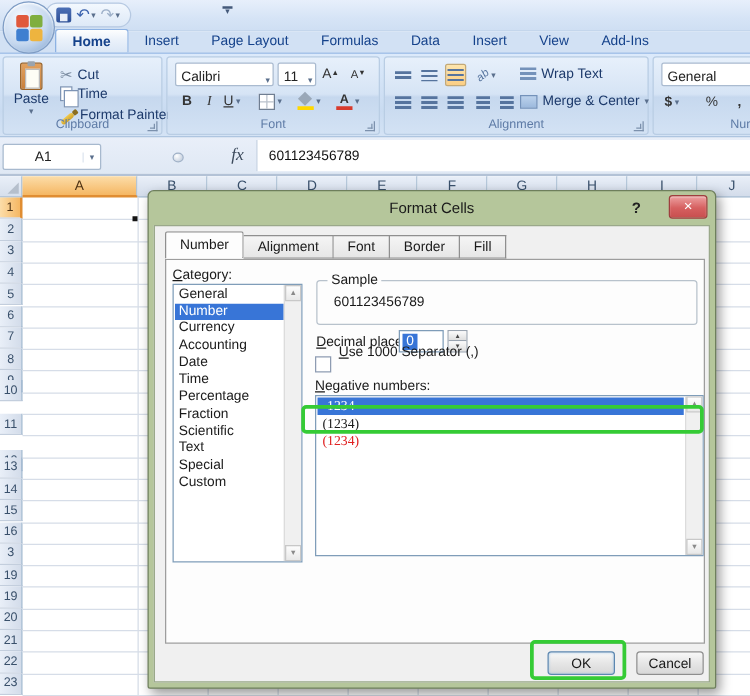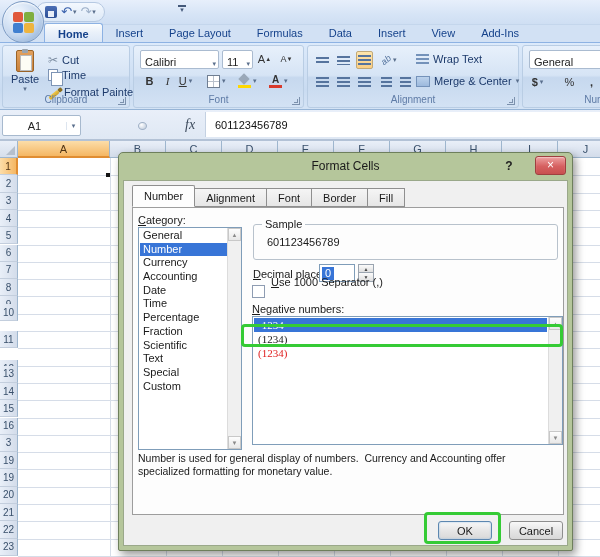--- a/index.html
+++ b/index.html
@@ -503,21 +503,20 @@
           <div class="neg-item sel">-1234</div>
           <div class="neg-item">(1234)</div>
           <div class="neg-item red">(1234)</div>
         </div>
       <div class="vscroll">
         <span class="up">▲</span>
         <span class="dn">▼</span>
       </div>
     </div>
 
-    <div class="dlg-desc">Number is used for general display of numbers.  Currency and Accounting offer specialized formatting for monetary value.</div>
 
     <button class="dlg-btn btn-ok">OK</button>
     <button class="dlg-btn btn-cancel">Cancel</button>
   </div>
 </div>
 
 <div class="annotation ann-neg"></div>
 <div class="annotation ann-ok"></div>
 
 </body></html>

